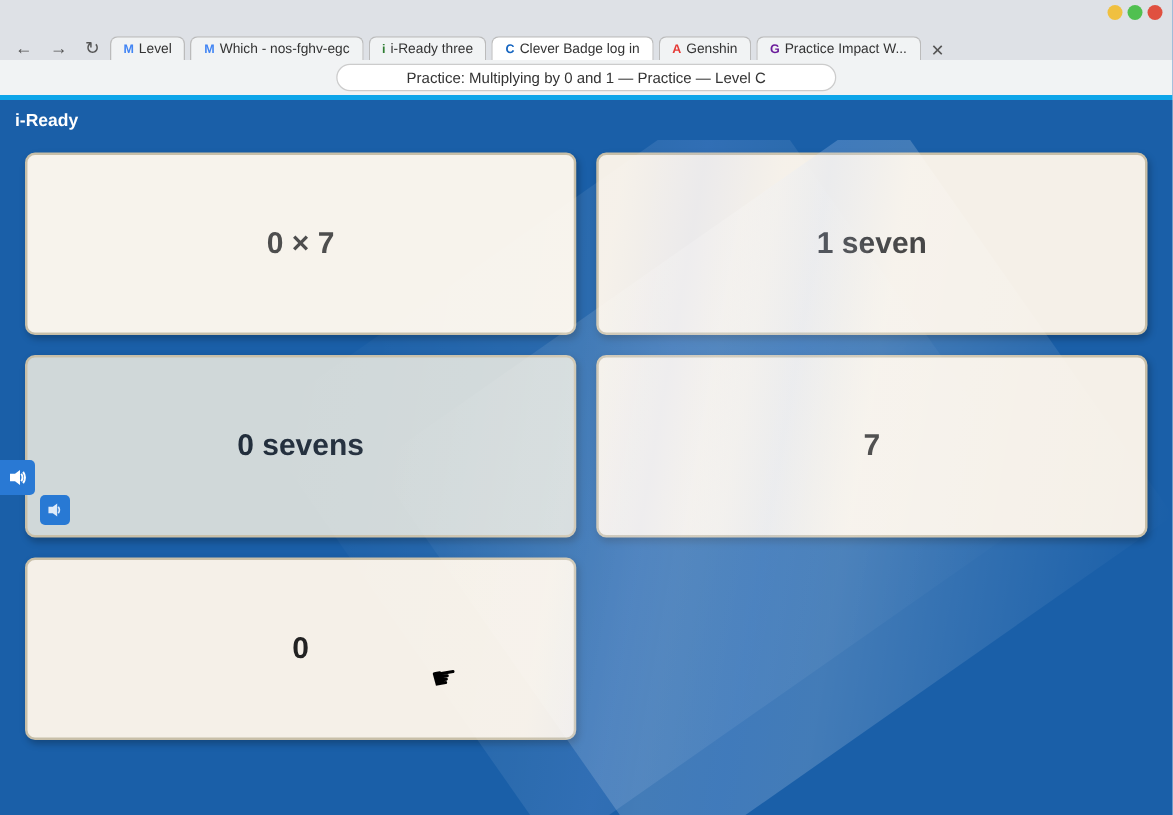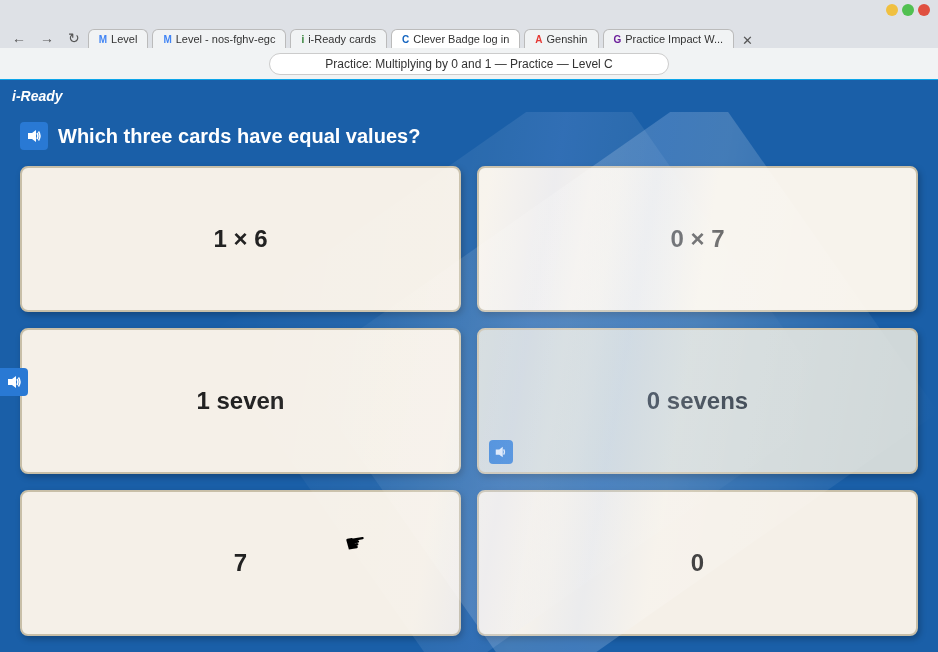--- a/index.html
+++ b/index.html
@@ -19,21 +19,21 @@
       cursor: pointer;
     }
 
     
     .address-row {
       background: #f1f3f4;
       height: 32px;
       display: flex;
       align-items: center;
       justify-content: center;
-      border-bottom: 1px solid #0ea5e9;
+      border-bottom: 4px solid #0ea5e9;
       font-size: 12px;
       color: #333;
     }
 
     .address-bar {
       background: white;
       border: 1px solid #ccc;
       border-radius: 12px;
       padding: 3px 14px;
       font-size: 12px;
@@ -48,21 +48,20 @@
       height: 32px;
       display: flex;
       align-items: center;
       padding: 0 12px;
     }
 
     .app-logo {
       color: white;
       font-size: 14px;
       font-weight: bold;
-      font-style: italic;
     }
 
     
     .main-content {
       background: #1a5fa8;
       height: calc(652px - 48px - 32px - 32px);
       padding: 10px 20px 10px 20px;
       position: relative;
       overflow: hidden;
     }
@@ -240,25 +239,25 @@
     <span class="nav-btn">←</span>
     <span class="nav-btn">→</span>
     <span class="nav-btn">↻</span>
   </div>
   <div class="browser-tab">
     <span style="color:#4285f4;font-weight:bold;font-size:10px;">M</span>
     <span>Level</span>
   </div>
   <div class="browser-tab">
     <span style="color:#4285f4;font-weight:bold;font-size:10px;">M</span>
-    <span>Level - nos-fghv-egc</span>
+    <span>Which - nos-fghv-egc</span>
   </div>
   <div class="browser-tab">
     <span style="color:#2e7d32;font-weight:bold;font-size:10px;">i</span>
-    <span>i-Ready cards</span>
+    <span>i-Ready three</span>
   </div>
   <div class="browser-tab active">
     <span style="color:#1565c0;font-weight:bold;font-size:10px;">C</span>
     <span>Clever Badge log in</span>
   </div>
   <div class="browser-tab">
     <span style="color:#e53935;font-weight:bold;font-size:10px;">A</span>
     <span>Genshin</span>
   </div>
   <div class="browser-tab">
@@ -281,36 +280,23 @@
 <div class="main-content">
 
   <div class="left-speaker">
     <svg width="16" height="16" viewBox="0 0 16 16" fill="white">
       <polygon points="2,5 6,5 10,2 10,14 6,11 2,11"></polygon>
       <path d="M11,5 Q13,8 11,11" stroke="white" stroke-width="1.5" fill="none"></path>
       <path d="M12.5,3.5 Q15.5,8 12.5,12.5" stroke="white" stroke-width="1.5" fill="none"></path>
     </svg>
   </div>
 
-  <div class="question-header">
-    <div class="speaker-icon">
-      <svg width="16" height="16" viewBox="0 0 16 16" fill="white">
-        <polygon points="2,5 6,5 10,2 10,14 6,11 2,11"></polygon>
-        <path d="M11,5 Q13,8 11,11" stroke="white" stroke-width="1.5" fill="none"></path>
-        <path d="M12.5,3.5 Q15.5,8 12.5,12.5" stroke="white" stroke-width="1.5" fill="none"></path>
-      </svg>
-    </div>
-    <span class="question-text">Which three cards have equal values?</span>
-  </div>
 
   <div class="cards-grid">
 
-    <div class="card">
-      <span>1 × 6</span>
-    </div>
 
     <div class="card" style="position:relative;">
       <span>0 × 7</span>
 
       <div class="gloss-overlay" style="top:0;left:0;right:0;bottom:0;background:rgba(255,255,255,0.2);border-radius:6px;"></div>
     </div>
 
     <div class="card">
       <span>1 seven</span>
     </div>

